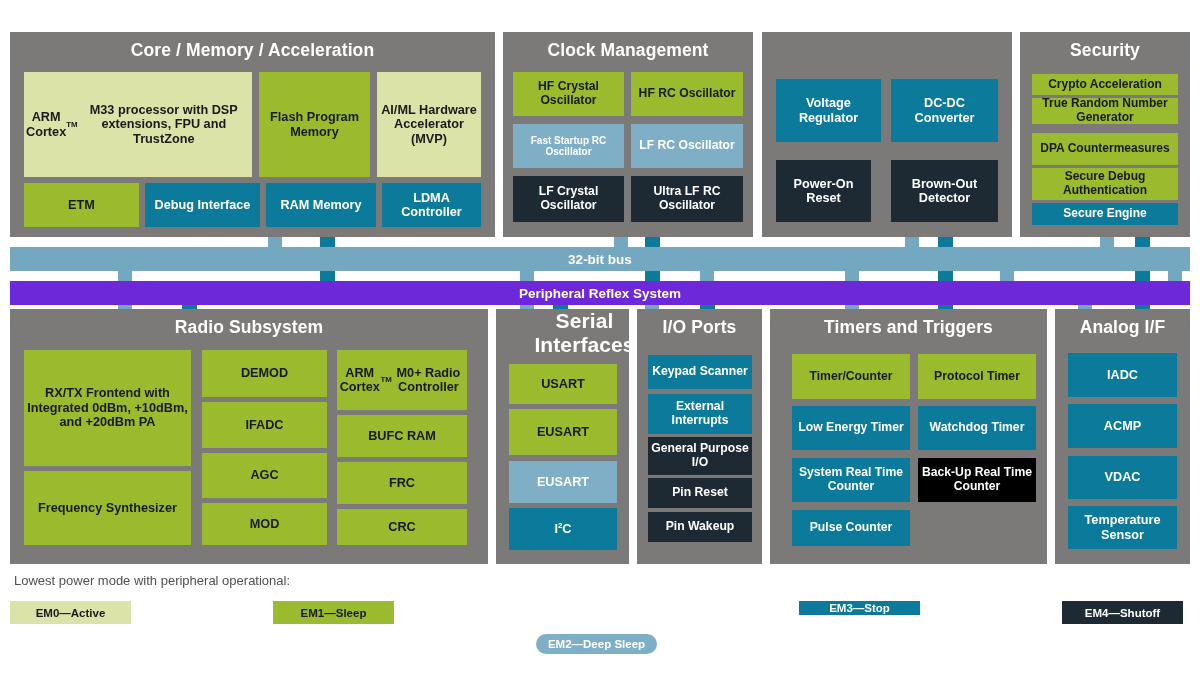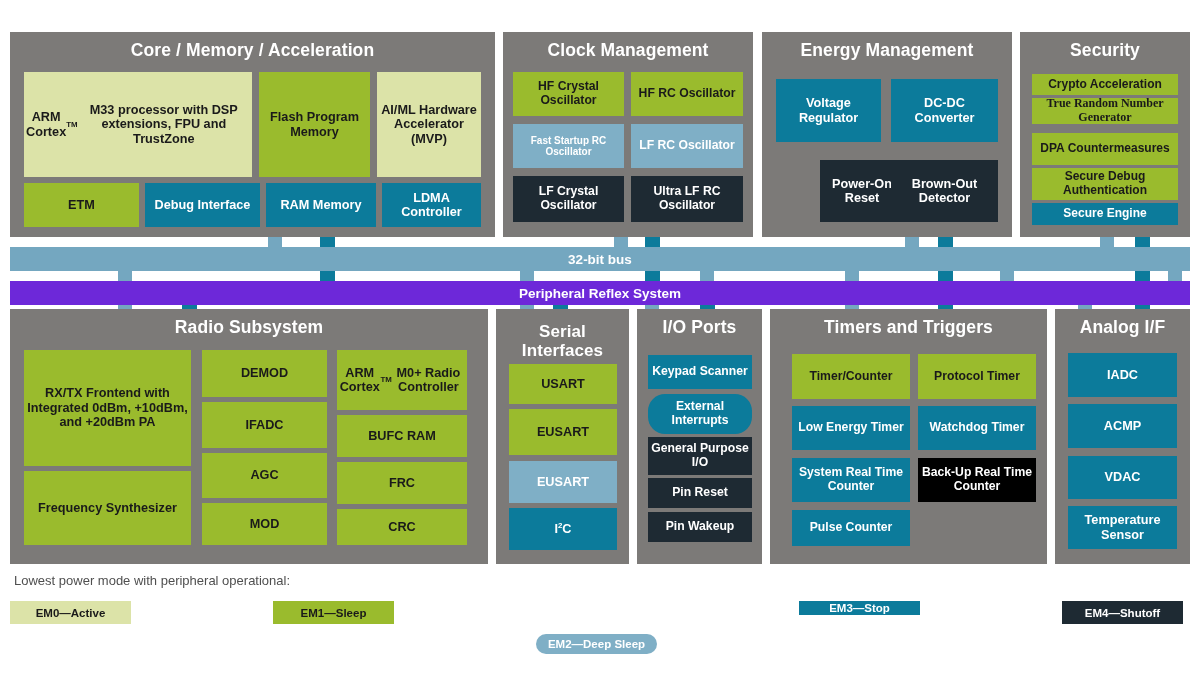--- a/index.html
+++ b/index.html
@@ -93,31 +93,30 @@
     <div class="panel-title" style="position:absolute;left:0;top:9px;width:100%;font-size:17.5px;">Clock Management</div>
     <div class="blk c-em1" style="left:10px;top:40px;width:111px;height:44px;font-size:12.2px;">HF Crystal Oscillator</div>
     <div class="blk c-em1" style="left:128px;top:40px;width:112px;height:44px;font-size:12.2px;">HF RC Oscillator</div>
     <div class="blk c-em2" style="left:10px;top:92px;width:111px;height:44px;font-size:10px;">Fast Startup RC Oscillator</div>
     <div class="blk c-em2" style="left:128px;top:92px;width:112px;height:44px;font-size:12.2px;">LF RC Oscillator</div>
     <div class="blk c-em4" style="left:10px;top:144px;width:111px;height:46px;font-size:12.2px;">LF Crystal Oscillator</div>
     <div class="blk c-em4" style="left:128px;top:144px;width:112px;height:46px;font-size:12.2px;">Ultra LF RC Oscillator</div>
   </div>
 
   <div class="panel" style="left:762px;top:32px;width:250px;height:205px;">
-    <div class="panel-title" style="position:absolute;left:0;top:9px;width:100%;font-size:17.5px;">Energy Management</div>
     <div class="blk c-em3" style="left:14px;top:47px;width:105px;height:63px;font-size:12.7px;">Voltage Regulator</div>
     <div class="blk c-em3" style="left:129px;top:47px;width:107px;height:63px;font-size:12.7px;">DC-DC Converter</div>
-    <div class="blk c-em4" style="left:14px;top:128px;width:84px;height:62px;font-size:12.7px;margin-left:44px;">Power-On Reset</div>
+    <div class="blk c-em4" style="left:14px;top:128px;width:95px;height:62px;font-size:12.7px;">Power-On Reset</div>
     <div class="blk c-em4" style="left:129px;top:128px;width:107px;height:62px;font-size:12.7px;">Brown-Out Detector</div>
   </div>
 
   <div class="panel" style="left:1020px;top:32px;width:170px;height:205px;">
     <div class="panel-title" style="position:absolute;left:0;top:9px;width:100%;font-size:17.5px;">Security</div>
     <div class="blk c-em1" style="left:12px;top:42px;width:146px;height:21px;font-size:12px;">Crypto Acceleration</div>
-    <div class="blk c-em1" style="left:12px;top:66px;width:146px;height:26px;font-size:12px;font-family:Liberation Serif, serif;">True Random Number Generator</div>
+    <div class="blk c-em1" style="left:12px;top:66px;width:146px;height:26px;font-size:12px;">True Random Number Generator</div>
     <div class="blk c-em1" style="left:12px;top:101px;width:146px;height:32px;font-size:12px;">DPA Countermeasures</div>
     <div class="blk c-em1" style="left:12px;top:136px;width:146px;height:32px;font-size:12px;">Secure Debug Authentication</div>
     <div class="blk c-em3" style="left:12px;top:171px;width:146px;height:22px;font-size:12px;">Secure Engine</div>
   </div>
 
   <div class="stub stub-l" style="left:268px;top:237px;width:14px;height:10px;"></div>
   <div class="stub stub-d" style="left:320px;top:237px;width:15px;height:44px;"></div>
   <div class="stub stub-l" style="left:614px;top:237px;width:14px;height:10px;"></div>
   <div class="stub stub-d" style="left:645px;top:237px;width:15px;height:44px;"></div>
   <div class="stub stub-l" style="left:905px;top:237px;width:14px;height:10px;"></div>
@@ -159,33 +158,33 @@
     <div class="blk c-em1" style="left:192px;top:93px;width:125px;height:46px;font-size:12.7px;">IFADC</div>
     <div class="blk c-em1" style="left:192px;top:144px;width:125px;height:45px;font-size:12.7px;">AGC</div>
     <div class="blk c-em1" style="left:192px;top:194px;width:125px;height:42px;font-size:12.7px;">MOD</div>
     <div class="blk c-em1" style="left:327px;top:41px;width:130px;height:60px;font-size:12.7px;">ARM Cortex<sup>TM</sup> M0+ Radio Controller</div>
     <div class="blk c-em1" style="left:327px;top:106px;width:130px;height:42px;font-size:12.7px;">BUFC RAM</div>
     <div class="blk c-em1" style="left:327px;top:153px;width:130px;height:42px;font-size:12.7px;">FRC</div>
     <div class="blk c-em1" style="left:327px;top:200px;width:130px;height:36px;font-size:12.7px;">CRC</div>
   </div>
 
   <div class="panel" style="left:496px;top:309px;width:133px;height:255px;">
-    <div class="panel-title" style="position:absolute;left:0;top:13px;width:100%;font-size:17px;">Serial Interfaces</div>
+    <div class="panel-title" style="position:absolute;left:0;top:0;width:100%;font-size:21px;padding-left:22px;">Serial Interfaces</div>
     <div class="blk c-em1" style="left:13px;top:55px;width:108px;height:40px;font-size:12.7px;">USART</div>
     <div class="blk c-em1" style="left:13px;top:100px;width:108px;height:46px;font-size:12.7px;">EUSART</div>
     <div class="blk c-em2" style="left:13px;top:152px;width:108px;height:42px;font-size:12.7px;">EUSART</div>
     <div class="blk c-em3" style="left:13px;top:199px;width:108px;height:42px;font-size:12.7px;">
       <span>I<sup>2</sup>C</span>
     </div>
   </div>
 
   <div class="panel" style="left:637px;top:309px;width:125px;height:255px;">
     <div class="panel-title" style="position:absolute;left:0;top:9px;width:100%;font-size:17.5px;">I/O Ports</div>
     <div class="blk c-em3" style="left:11px;top:46px;width:104px;height:34px;font-size:12.2px;">Keypad Scanner</div>
-    <div class="blk c-em3" style="left:11px;top:85px;width:104px;height:40px;font-size:12.2px;border-radius:17px;">External Interrupts</div>
+    <div class="blk c-em3" style="left:11px;top:85px;width:104px;height:40px;font-size:12.2px;">External Interrupts</div>
     <div class="blk c-em4" style="left:11px;top:128px;width:104px;height:38px;font-size:12.2px;">General Purpose I/O</div>
     <div class="blk c-em4" style="left:11px;top:169px;width:104px;height:30px;font-size:12.2px;">Pin Reset</div>
     <div class="blk c-em4" style="left:11px;top:203px;width:104px;height:30px;font-size:12.2px;">Pin Wakeup</div>
   </div>
 
   <div class="panel" style="left:770px;top:309px;width:277px;height:255px;">
     <div class="panel-title" style="position:absolute;left:0;top:9px;width:100%;font-size:17.5px;">Timers and Triggers</div>
     <div class="blk c-em1" style="left:22px;top:45px;width:118px;height:45px;font-size:12.2px;">Timer/Counter</div>
     <div class="blk c-em1" style="left:148px;top:45px;width:118px;height:45px;font-size:12.2px;">Protocol Timer</div>
     <div class="blk c-em3" style="left:22px;top:97px;width:118px;height:44px;font-size:12.2px;">Low Energy Timer</div>

